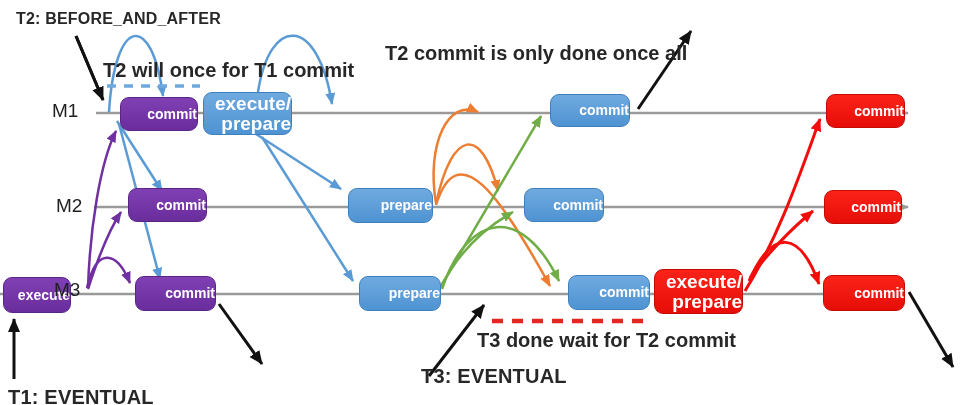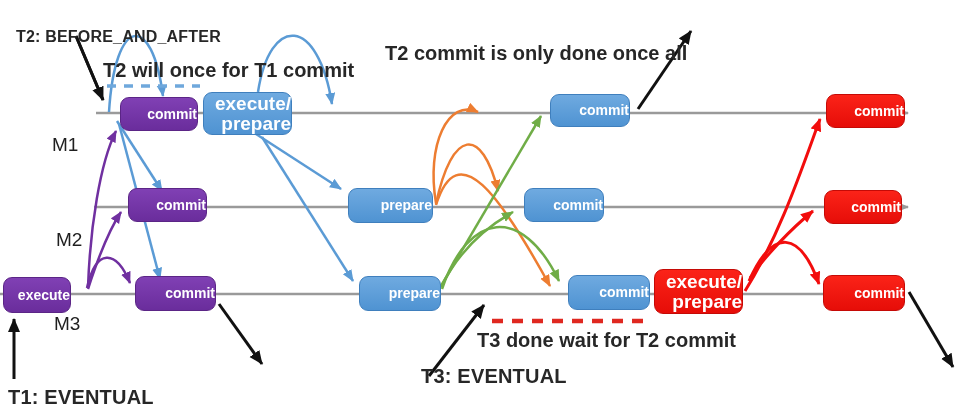--- a/index.html
+++ b/index.html
@@ -10,21 +10,21 @@
   #arrows{position:absolute;left:0;top:0;width:970px;height:405px;}
   .box{
     position:absolute;display:flex;flex-direction:column;align-items:flex-end;justify-content:center;
     border-radius:9px;color:#ffffff;font-weight:bold;font-size:14px;line-height:1.05;
     text-align:center;box-sizing:border-box;z-index:3;
   }
   .box.purple{background:linear-gradient(#8040b4,#6a2d9c);border:1px solid #5b2586;}
   .box.blue{background:linear-gradient(#6faae0,#4f93d2);border:1px solid #3f7fbd;}
   .box.red{background:linear-gradient(#fb2318,#e60d08);border:1px solid #c50a06;}
   .box .l2{font-size:19px;}
-  .tl-label{position:absolute;font-size:19px;color:#1f1f1f;z-index:4;font-weight:400;margin-top:34px;}
+  .tl-label{position:absolute;font-size:19px;color:#1f1f1f;z-index:4;font-weight:400;}
   .ann{position:absolute;color:#272727;font-size:20px;font-weight:600;z-index:5;white-space:nowrap;}
   .ann.big{font-weight:700;letter-spacing:.2px;}
 </style>
 </head>
 <body>
 
 <div id="stage">
 
   <svg id="arrows" viewBox="0 0 970 405" xmlns="http://www.w3.org/2000/svg">
     <defs>
@@ -148,20 +148,20 @@
   <div class="box red" style="left:826px;top:94px;width:79px;height:34px;">
       <span>commit</span>
     </div>
   <div class="box red" style="left:824px;top:190px;width:78px;height:34px;">
       <span>commit</span>
     </div>
   <div class="box red" style="left:823px;top:275px;width:82px;height:36px;">
       <span>commit</span>
     </div>
 
-  <div class="ann big" style="left:16px;top:28px;font-size:16px;">T2: BEFORE_AND_AFTER</div>
+  <div class="ann big" style="left:16px;top:10px;font-size:16px;">T2: BEFORE_AND_AFTER</div>
   <div class="ann" style="left:103px;top:59px;">T2 will once for T1 commit</div>
   <div class="ann" style="left:385px;top:42px;">T2 commit is only done once all</div>
   <div class="ann" style="left:477px;top:329px;">T3 done wait for T2 commit</div>
   <div class="ann big" style="left:8px;top:386px;">T1: EVENTUAL</div>
   <div class="ann big" style="left:421px;top:365px;">T3: EVENTUAL</div>
 
 </div>
 
 </body></html>

